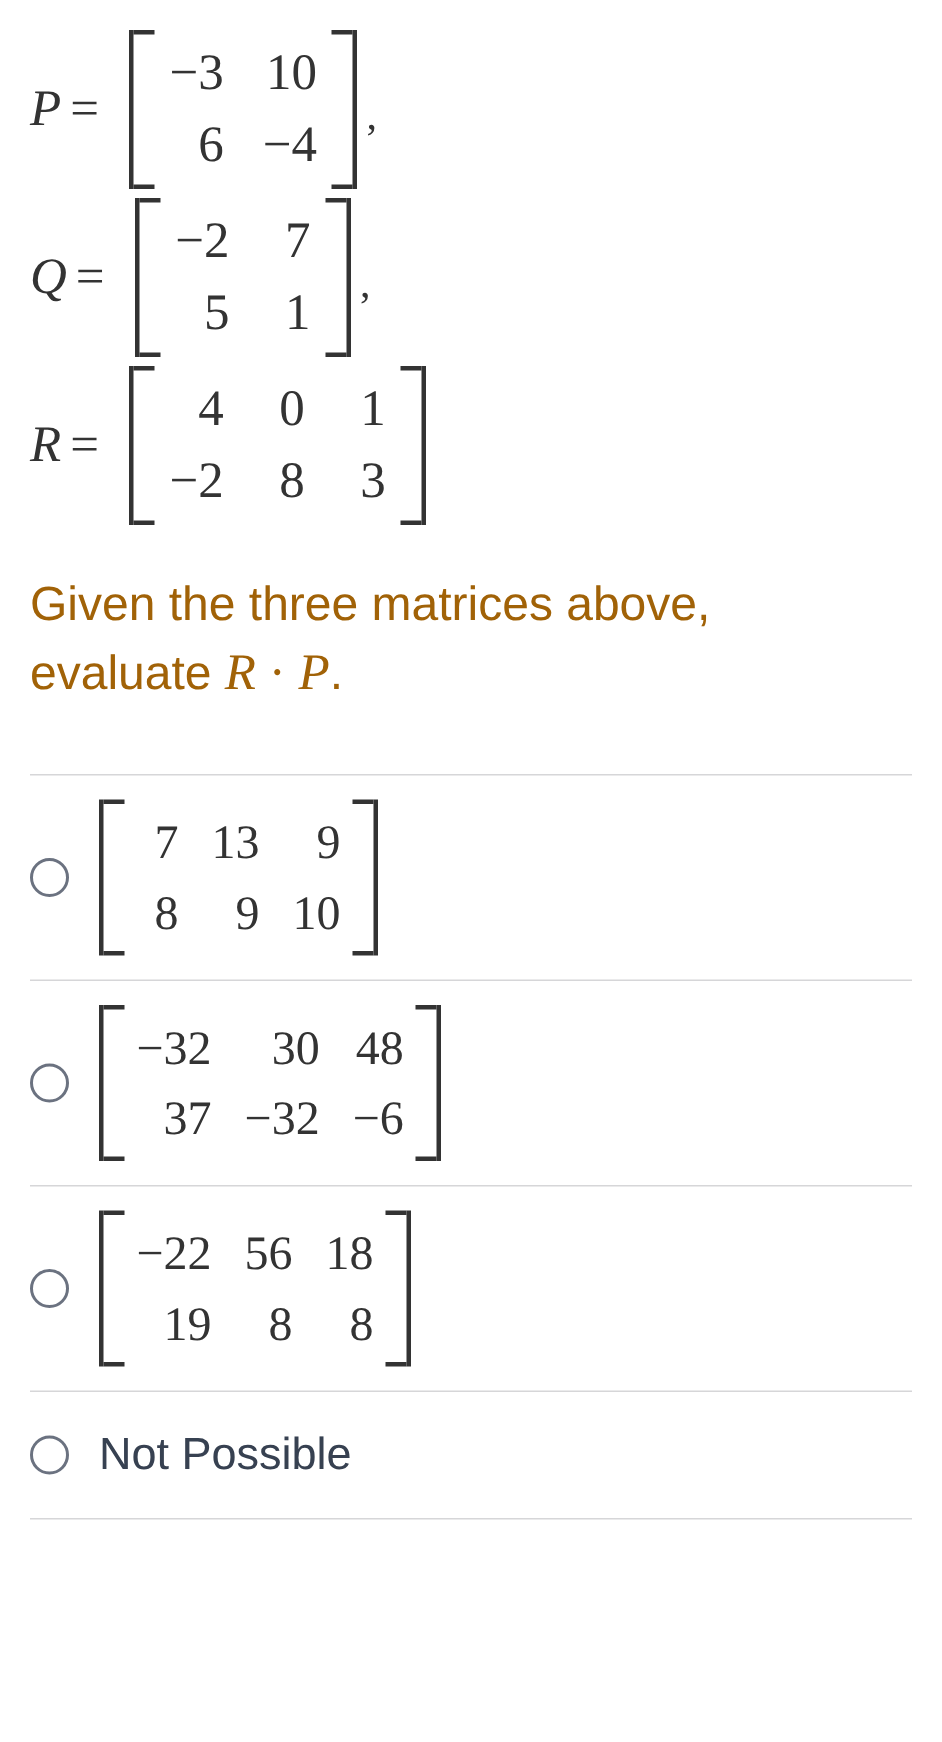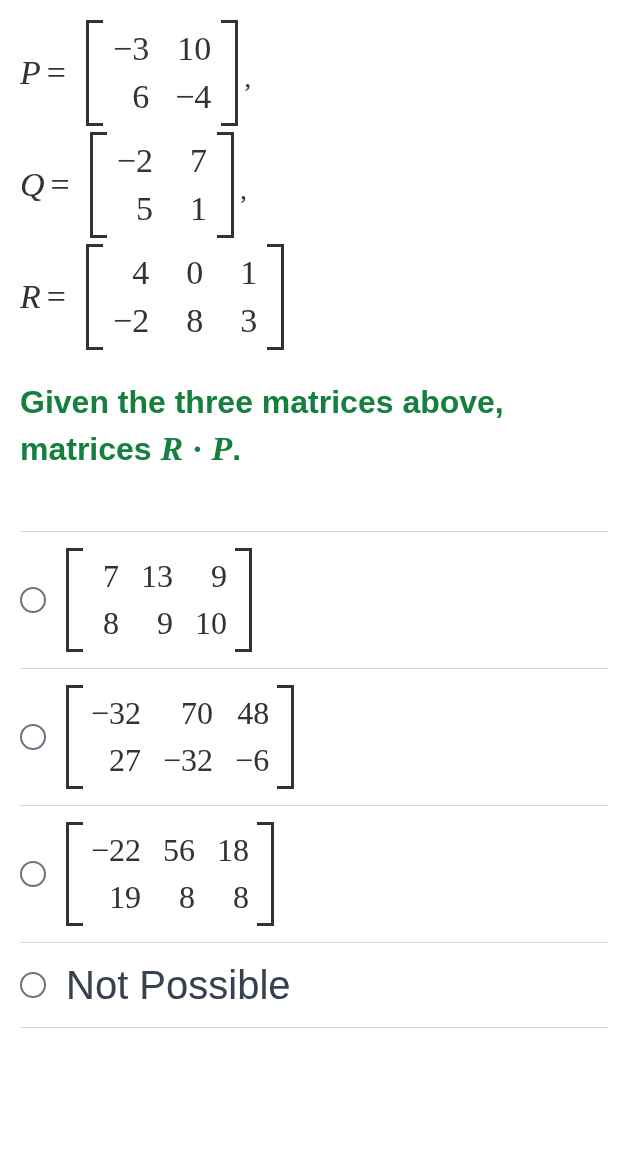--- a/index.html
+++ b/index.html
@@ -75,25 +75,24 @@
     font-size: 34px;
     font-family: serif;
     align-items: center;
     justify-items: end;
   }
   .matrix-cells span { min-width: 28px; text-align: right; }
 
   .question-text {
     font-family: -apple-system, "Segoe UI", "Helvetica Neue", Arial, sans-serif;
     font-size: 32px;
-    color: #15803d;
+    color: #a16207;
     line-height: 1.4;
     margin-top: 30px;
-    margin-bottom: 59px;
-    font-weight: bold;
+    margin-bottom: 44px;
   }
   .question-text .math-italic {
     font-family: "Georgia", "Times New Roman", serif;
     font-size: 34px;
   }
   .options {
     border-top: 1px solid #d6d6d8;
   }
   .option {
     display: flex;
@@ -115,21 +114,21 @@
     box-sizing: border-box;
   }
   .option .matrix-cells {
     font-size: 32px;
     padding: 10px 8px;
     column-gap: 22px;
     row-gap: 10px;
   }
   .option-label-text {
     font-family: -apple-system, "Segoe UI", "Helvetica Neue", Arial, sans-serif;
-    font-size: 40px;
+    font-size: 30px;
     color: #374151;
   }
 </style>
 </head>
 <body>
 
 <div class="page">
 
   <div class="eq">
     <span class="lhs">
@@ -181,21 +180,21 @@
         <span>−2</span>
         <span>8</span>
         <span>3</span>
       </span>
       <span class="bracket right"></span>
     </span>
   </div>
 
   <div class="question-text">
     <span>Given the three matrices above,</span><br>
-    <span>matrices </span><span class="math-italic">R</span><span class="math-italic" style="font-style:normal;"> · </span><span class="math-italic">P</span><span>.</span>
+    <span>evaluate </span><span class="math-italic">R</span><span class="math-italic" style="font-style:normal;"> · </span><span class="math-italic">P</span><span>.</span>
   </div>
 
   <div class="options">
 
     <div class="option">
       <span class="radio"></span>
       <span class="matrix">
         <span class="bracket left"></span>
         <span class="matrix-cells" style="grid-template-columns: repeat(3, auto);">
           <span>7</span>
@@ -208,23 +207,23 @@
         <span class="bracket right"></span>
       </span>
     </div>
 
     <div class="option">
       <span class="radio"></span>
       <span class="matrix">
         <span class="bracket left"></span>
         <span class="matrix-cells" style="grid-template-columns: repeat(3, auto);">
           <span>−32</span>
-          <span>70</span>
+          <span>30</span>
           <span>48</span>
-          <span>27</span>
+          <span>37</span>
           <span>−32</span>
           <span>−6</span>
         </span>
         <span class="bracket right"></span>
       </span>
     </div>
 
     <div class="option">
       <span class="radio"></span>
       <span class="matrix">

